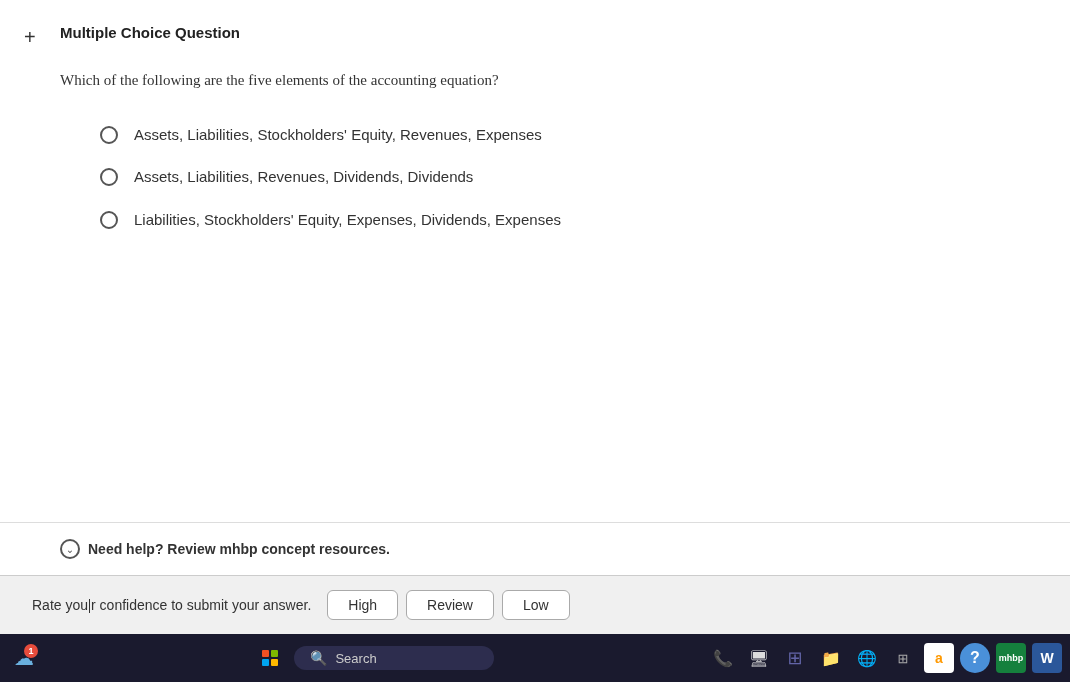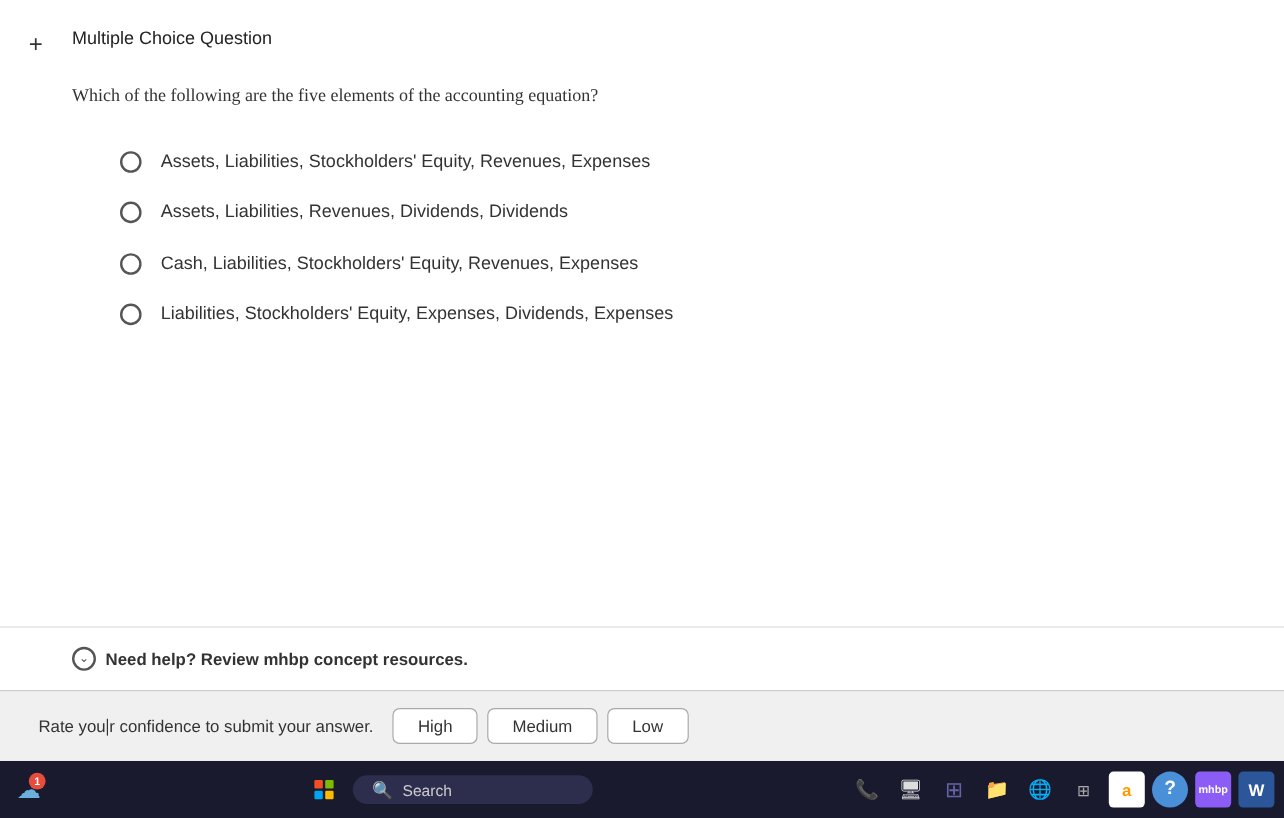--- a/index.html
+++ b/index.html
@@ -50,21 +50,21 @@
       min-width: 20px;
     }
 
     .question-body {
       flex: 1;
       padding: 0 32px 16px 60px;
     }
 
     .question-title {
       font-size: 15px;
-      font-weight: 400;
+      font-weight: 700;
       color: #222;
       margin-bottom: 12px;
     }
 
     .question-text {
       font-size: 15px;
       color: #333;
       margin-bottom: 32px;
       line-height: 1.5;
       font-family: Liberation Serif, serif;
@@ -288,21 +288,21 @@
 
     .tb-icon-amazon {
       background: white;
       border-radius: 4px;
       color: #ff9900;
       font-weight: bold;
       font-size: 14px;
     }
 
     .tb-icon-mhbp {
-      background: #8b5cf6;
+      background: #15803d;
       border-radius: 4px;
       color: white;
       font-size: 9px;
       font-weight: bold;
     }
 
     .tb-icon-word {
       background: #2b579a;
       border-radius: 4px;
       color: white;
@@ -337,41 +337,37 @@
         <li class="option-item">
           <span class="radio-circle"></span>
           <span class="option-text">Assets, Liabilities, Stockholders' Equity, Revenues, Expenses</span>
         </li>
         <li class="option-item">
           <span class="radio-circle"></span>
           <span class="option-text">Assets, Liabilities, Revenues, Dividends, Dividends</span>
         </li>
         <li class="option-item">
           <span class="radio-circle"></span>
-          <span class="option-text">Cash, Liabilities, Stockholders' Equity, Revenues, Expenses</span>
-        </li>
-        <li class="option-item">
-          <span class="radio-circle"></span>
           <span class="option-text">Liabilities, Stockholders' Equity, Expenses, Dividends, Expenses</span>
         </li>
       </ul>
     </div>
 
     <div class="help-section">
       <div class="help-toggle">
         <div class="help-chevron">⌄</div>
         <span class="help-text">Need help? Review mhbp concept resources.</span>
       </div>
     </div>
 
     <div class="confidence-bar">
       <span class="confidence-label">Rate you<span class="cursor-in-text"></span>r confidence to submit your answer.</span>
       <div class="confidence-buttons">
         <button class="confidence-btn">High</button>
-        <button class="confidence-btn">Medium</button>
+        <button class="confidence-btn">Review</button>
         <button class="confidence-btn">Low</button>
       </div>
     </div>
   </div>
 </div>
 
 <div class="taskbar">
   <div class="taskbar-left">
     <div class="taskbar-notification">
       <span class="notification-cloud">☁</span>

